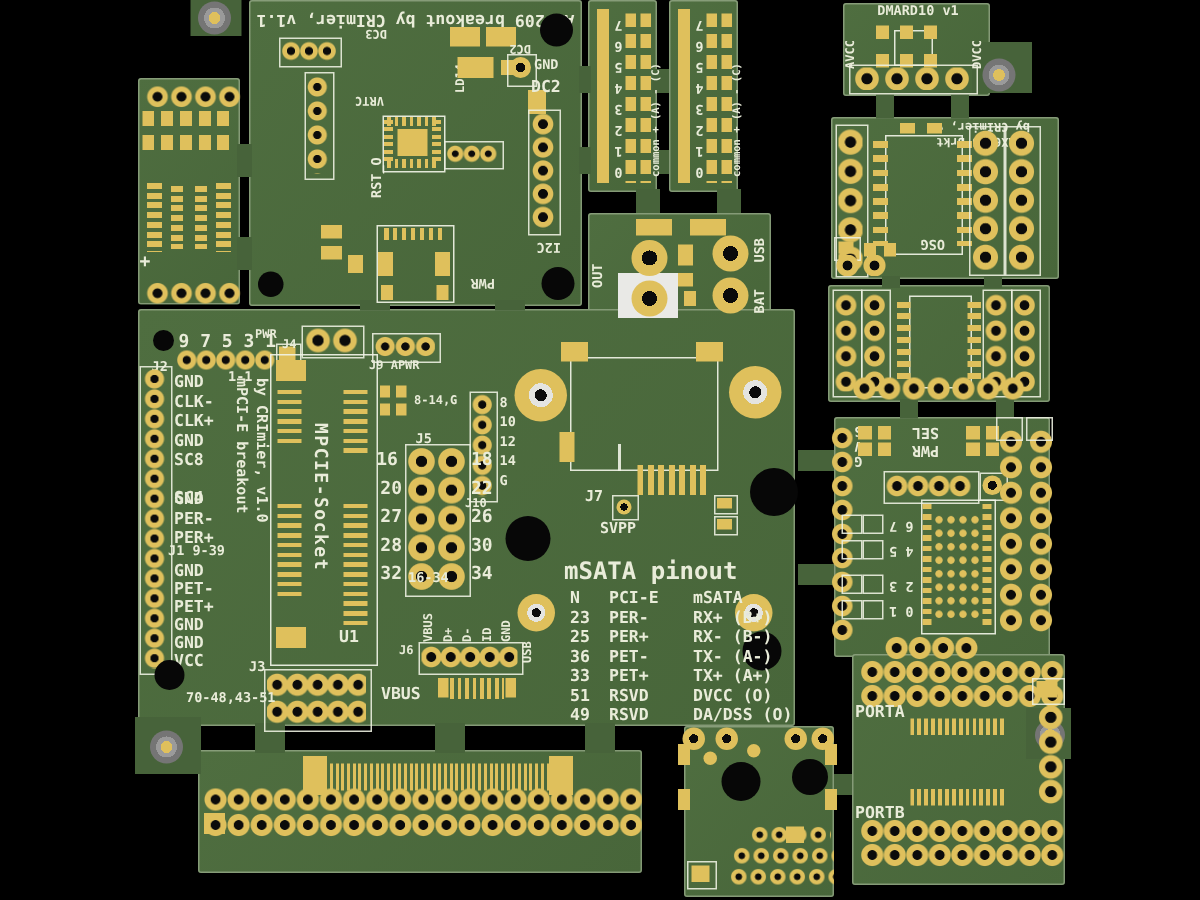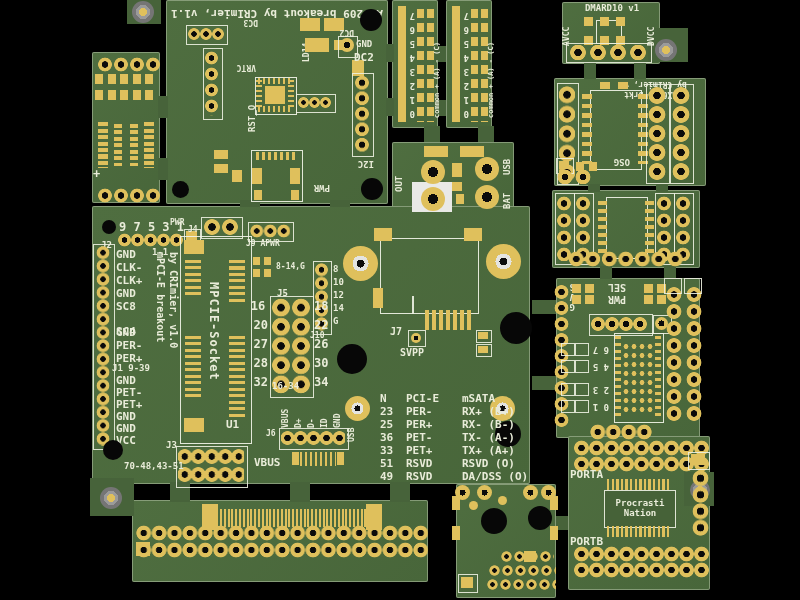--- a/index.html
+++ b/index.html
@@ -347,20 +347,21 @@
   <div class="pad" style="left:292px;top:452px;width:7px;height:13px"></div>
   <div class="pad" style="left:337px;top:452px;width:7px;height:13px"></div>
   <div class="t s11" style="left:254px;top:457px">VBUS</div>
 
   <div class="t s9" style="left:166px;top:441px">J3</div>
   <div class="box" style="left:176px;top:446px;width:70px;height:40px"></div>
   <div class="row" style="left:178px;top:448px;width:66px;height:17px;--p:13.5px;--r:7px;--h:3px"></div>
   <div class="row" style="left:178px;top:466px;width:66px;height:17px;--p:13.5px;--r:7px;--h:3px"></div>
   <div class="t s9" style="left:124px;top:462px">70-48,43-51</div>
 
+  <div class="t s16" style="left:376px;top:372px">mSATA pinout</div>
   <div class="abs" style="left:380px;top:392px;width:150px;color:var(--silk);font-weight:bold;font-size:11px">
     <div class="mrow">
       <span class="cn">N</span>
       <span class="cp">PCI-E</span>
       <span>mSATA</span>
     </div>
     <div class="mrow">
       <span class="cn">23</span>
       <span class="cp">PER-</span>
       <span>RX+ (B+)</span>
@@ -376,21 +377,21 @@
       <span>TX- (A-)</span>
     </div>
     <div class="mrow">
       <span class="cn">33</span>
       <span class="cp">PET+</span>
       <span>TX+ (A+)</span>
     </div>
     <div class="mrow">
       <span class="cn">51</span>
       <span class="cp">RSVD</span>
-      <span>RSVD (O)</span>
+      <span>DVCC (O)</span>
     </div>
     <div class="mrow">
       <span class="cn">49</span>
       <span class="cp">RSVD</span>
       <span>DA/DSS (O)</span>
     </div>
   </div>
 
   <div class="col" style="left:554px;top:284px;width:15px;height:144px;--p:16px;--r:6.5px;--h:3px"></div>
   <div class="t s9 flip" style="left:567px;top:281px;width:8px">S</div>
@@ -429,24 +430,20 @@
   <div class="row" style="left:590px;top:424px;width:62px;height:16px;--p:15.5px;--r:7px;--h:3px"></div>
   <div class="col" style="left:666px;top:286px;width:16px;height:136px;--p:17px;--r:7px;--h:3px"></div>
   <div class="col" style="left:686px;top:286px;width:16px;height:136px;--p:17px;--r:7px;--h:3px"></div>
   <div class="box" style="left:664px;top:278px;width:16px;height:14px"></div>
   <div class="box" style="left:684px;top:278px;width:16px;height:14px"></div>
 
   <div class="row" style="left:574px;top:440px;width:135px;height:16px;--p:15px;--r:7px;--h:3px"></div>
   <div class="row" style="left:574px;top:456px;width:135px;height:16px;--p:15px;--r:7px;--h:3px"></div>
   <div class="t s11" style="left:570px;top:469px">PORTA</div>
   <div class="sx" style="left:607px;top:479px;width:64px;height:11px;--w:2.5px;--p:4.6px"></div>
-  <div class="chipbody" style="left:604px;top:490px;width:70px;height:36px">
-    <div class="t s9" style="position:static">Procrasti</div>
-    <div class="t s9" style="position:static">Nation</div>
-  </div>
   <div class="sx" style="left:607px;top:526px;width:64px;height:11px;--w:2.5px;--p:4.6px"></div>
   <div class="t s11" style="left:570px;top:536px">PORTB</div>
   <div class="row" style="left:574px;top:546px;width:135px;height:16px;--p:15px;--r:7px;--h:3px"></div>
   <div class="row" style="left:574px;top:562px;width:135px;height:16px;--p:15px;--r:7px;--h:3px"></div>
   <div class="col" style="left:692px;top:470px;width:17px;height:66px;--p:16.5px;--r:7.5px;--h:3.5px"></div>
   <div class="box" style="left:688px;top:452px;width:20px;height:16px"></div>
   <div class="pad" style="left:691px;top:454px;width:14px;height:11px"></div>
 
   <div class="pad" style="left:202px;top:504px;width:16px;height:26px"></div>
   <div class="pad" style="left:366px;top:504px;width:16px;height:26px"></div>

